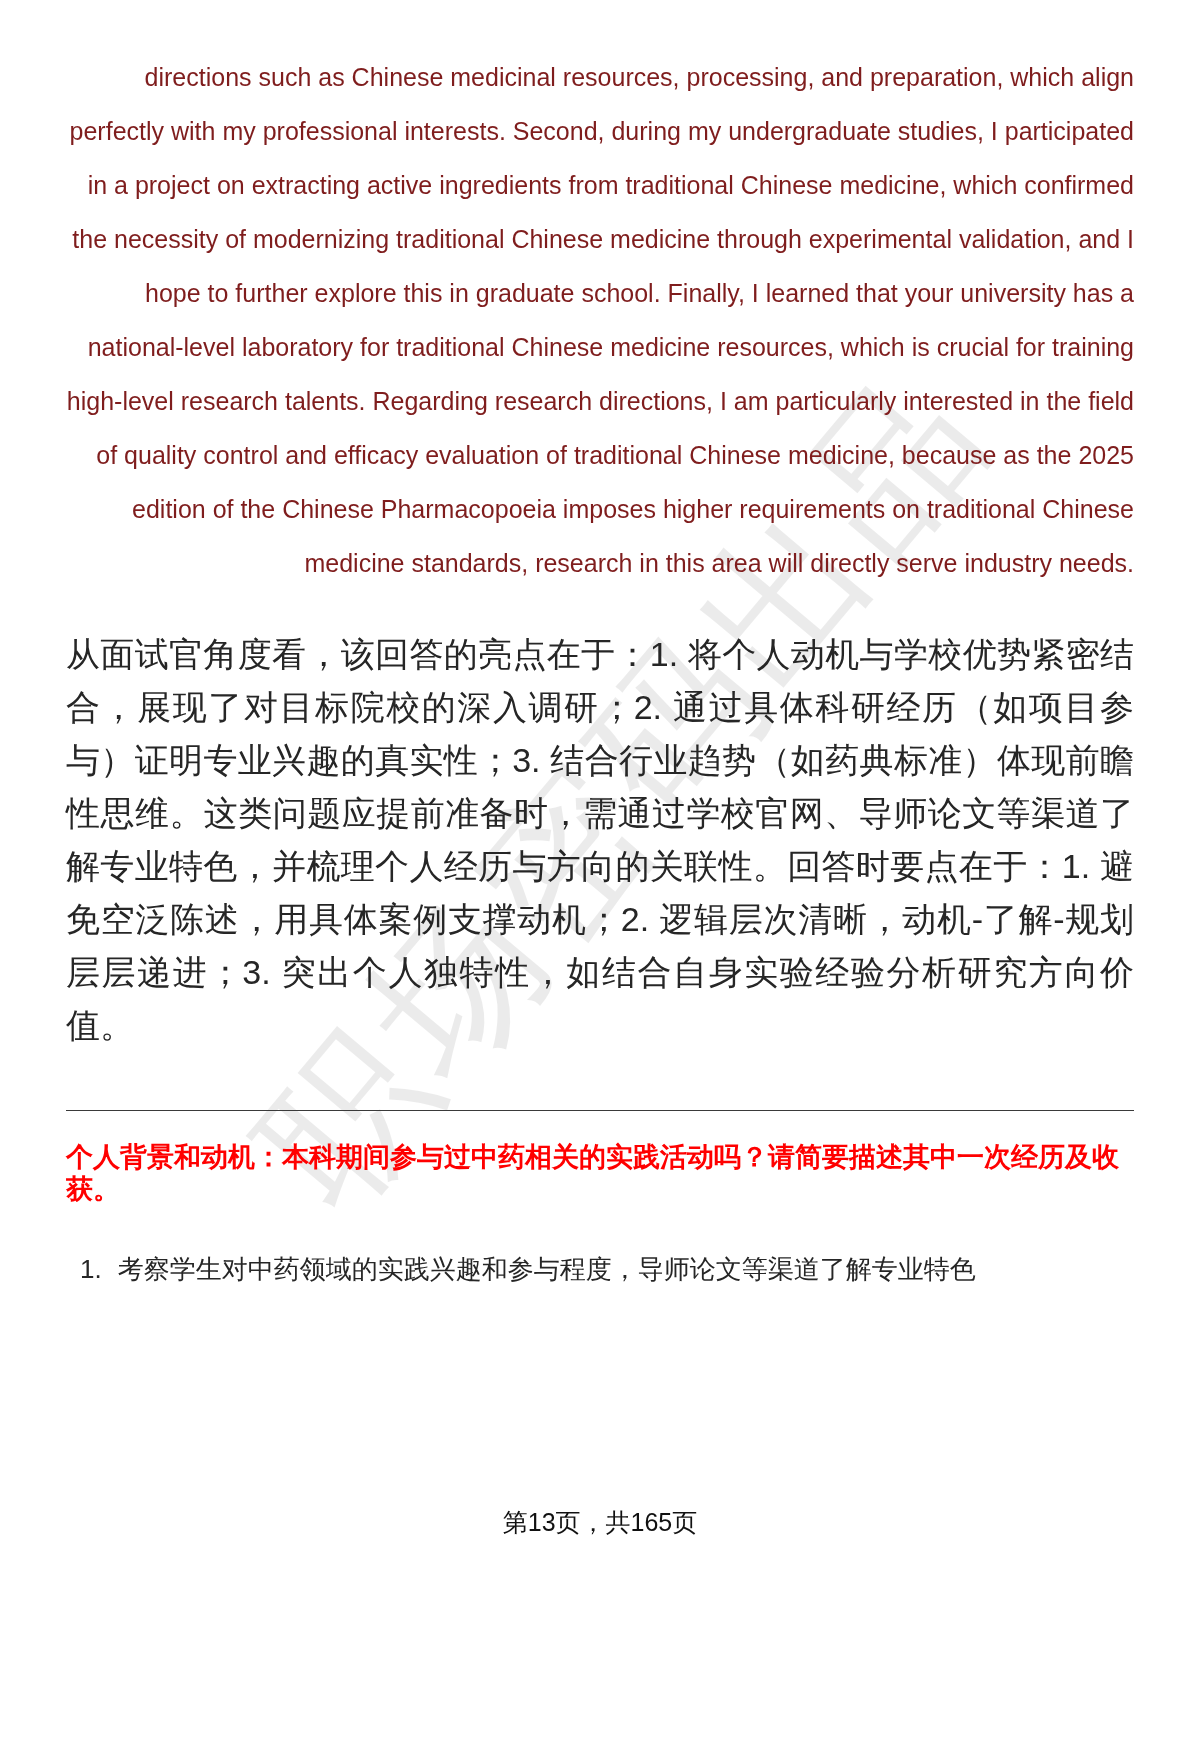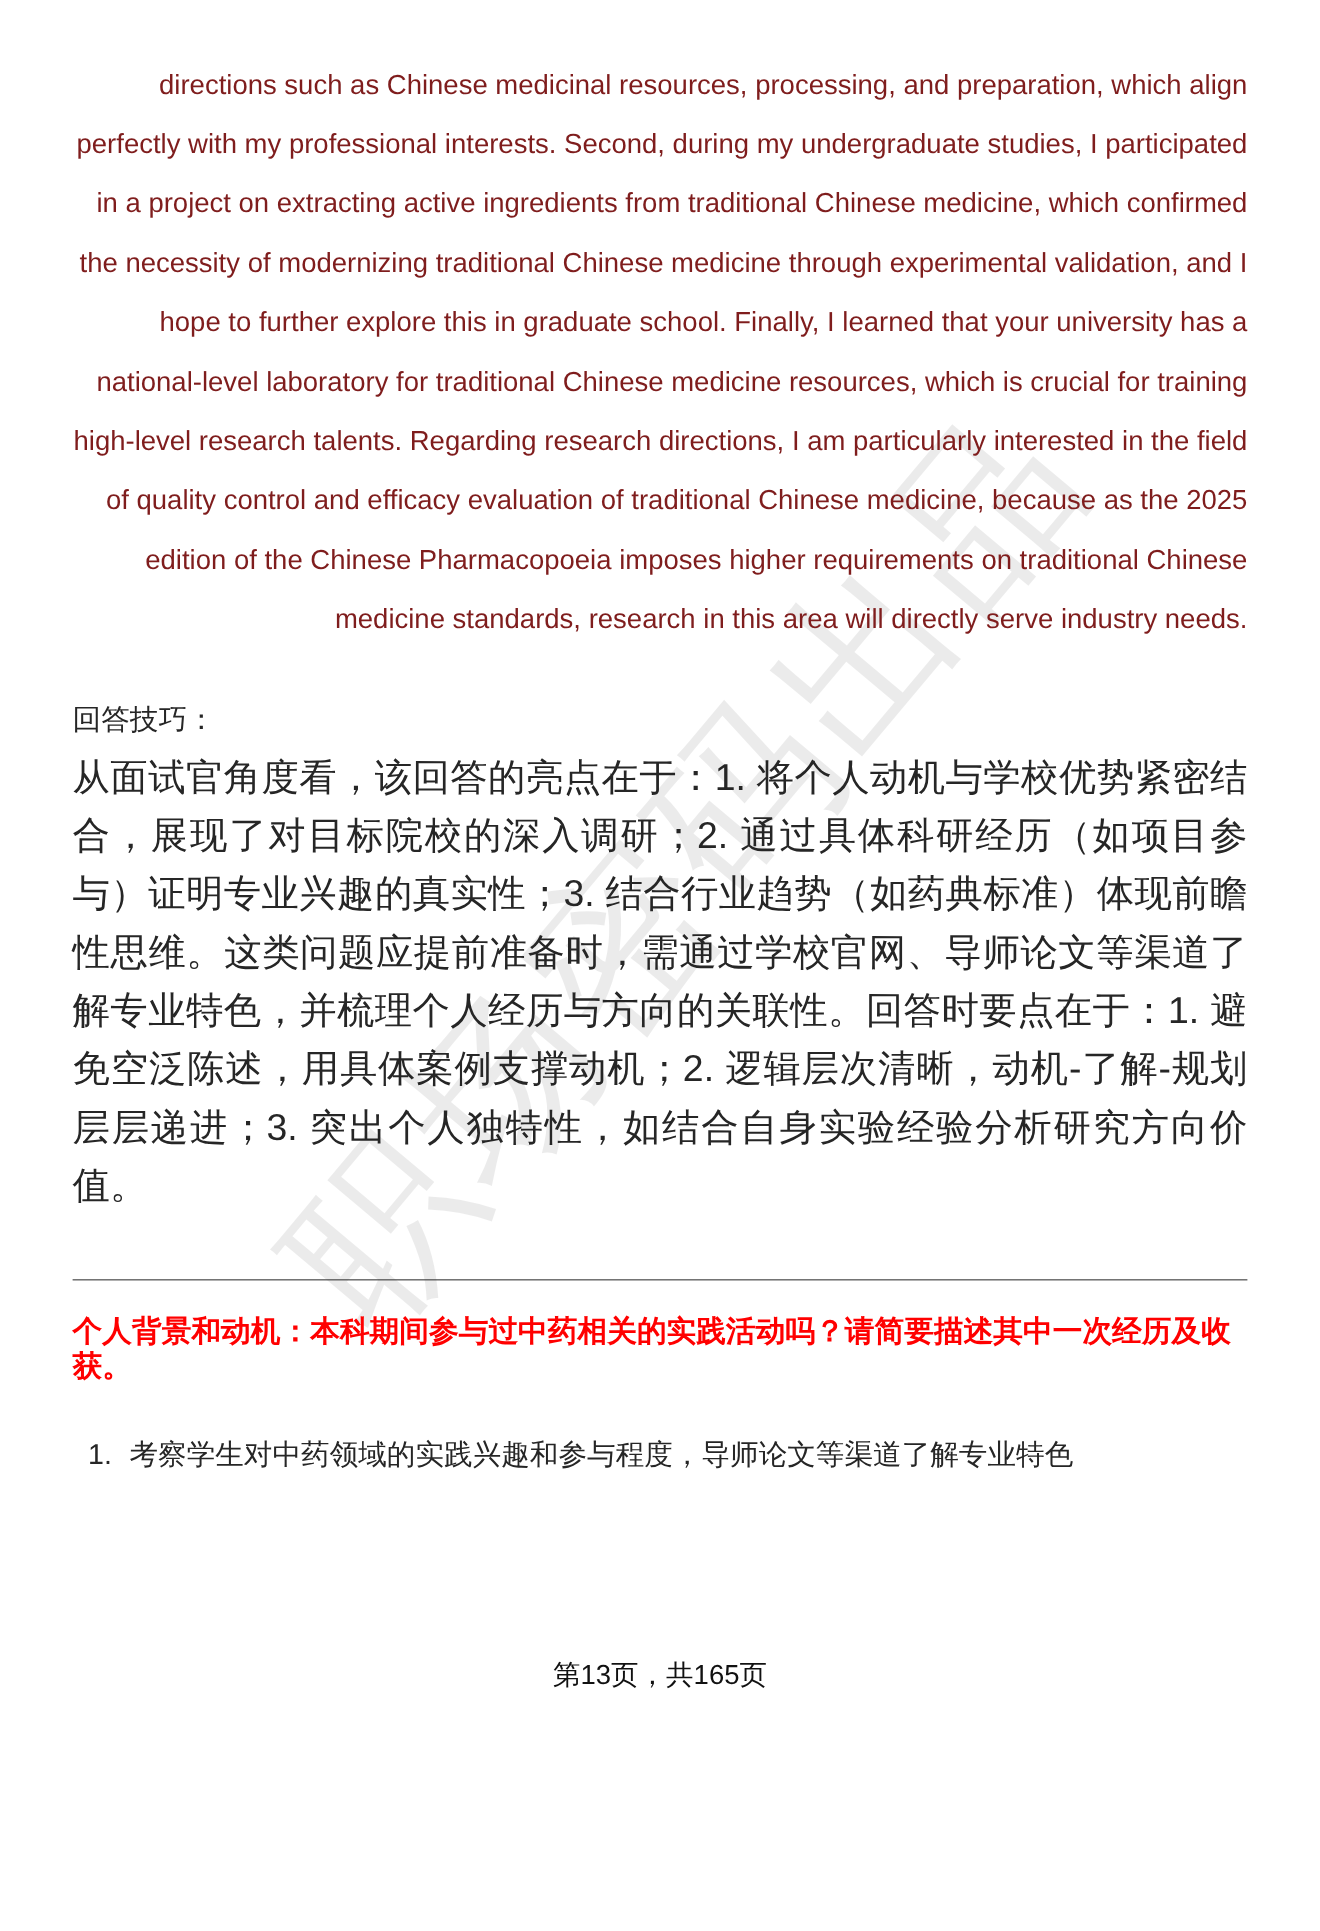--- a/index.html
+++ b/index.html
@@ -106,21 +106,20 @@
 <body>
 
 <div class="page">
 
   <div class="watermark">职场密码出品</div>
 
   <div class="content">
 
     <p class="para-en">directions such as Chinese medicinal resources, processing, and preparation, which align perfectly with my professional interests. Second, during my undergraduate studies, I participated in a project on extracting active ingredients from traditional Chinese medicine, which confirmed the necessity of modernizing traditional Chinese medicine through experimental validation, and I hope to further explore this in graduate school. Finally, I learned that your university has a national-level laboratory for traditional Chinese medicine resources, which is crucial for training high-level research talents. Regarding research directions, I am particularly interested in the field of quality control and efficacy evaluation of traditional Chinese medicine, because as the 2025 edition of the Chinese Pharmacopoeia imposes higher requirements on traditional Chinese medicine standards, research in this area will directly serve industry needs.</p>
 
-    <p class="tips-label">回答技巧：</p>
 
     <p class="para-zh">从面试官角度看，该回答的亮点在于：1. 将个人动机与学校优势紧密结合，展现了对目标院校的深入调研；2. 通过具体科研经历（如项目参与）证明专业兴趣的真实性；3. 结合行业趋势（如药典标准）体现前瞻性思维。这类问题应提前准备时，需通过学校官网、导师论文等渠道了解专业特色，并梳理个人经历与方向的关联性。回答时要点在于：1. 避免空泛陈述，用具体案例支撑动机；2. 逻辑层次清晰，动机-了解-规划层层递进；3. 突出个人独特性，如结合自身实验经验分析研究方向价值。</p>
 
     <hr class="divider">
 
     <p class="q-heading" style="color: rgb(255, 0, 0);">个人背景和动机：本科期间参与过中药相关的实践活动吗？请简要描述其中一次经历及收获。</p>
 
 
     <ol class="list">
       <li class="list-item">

